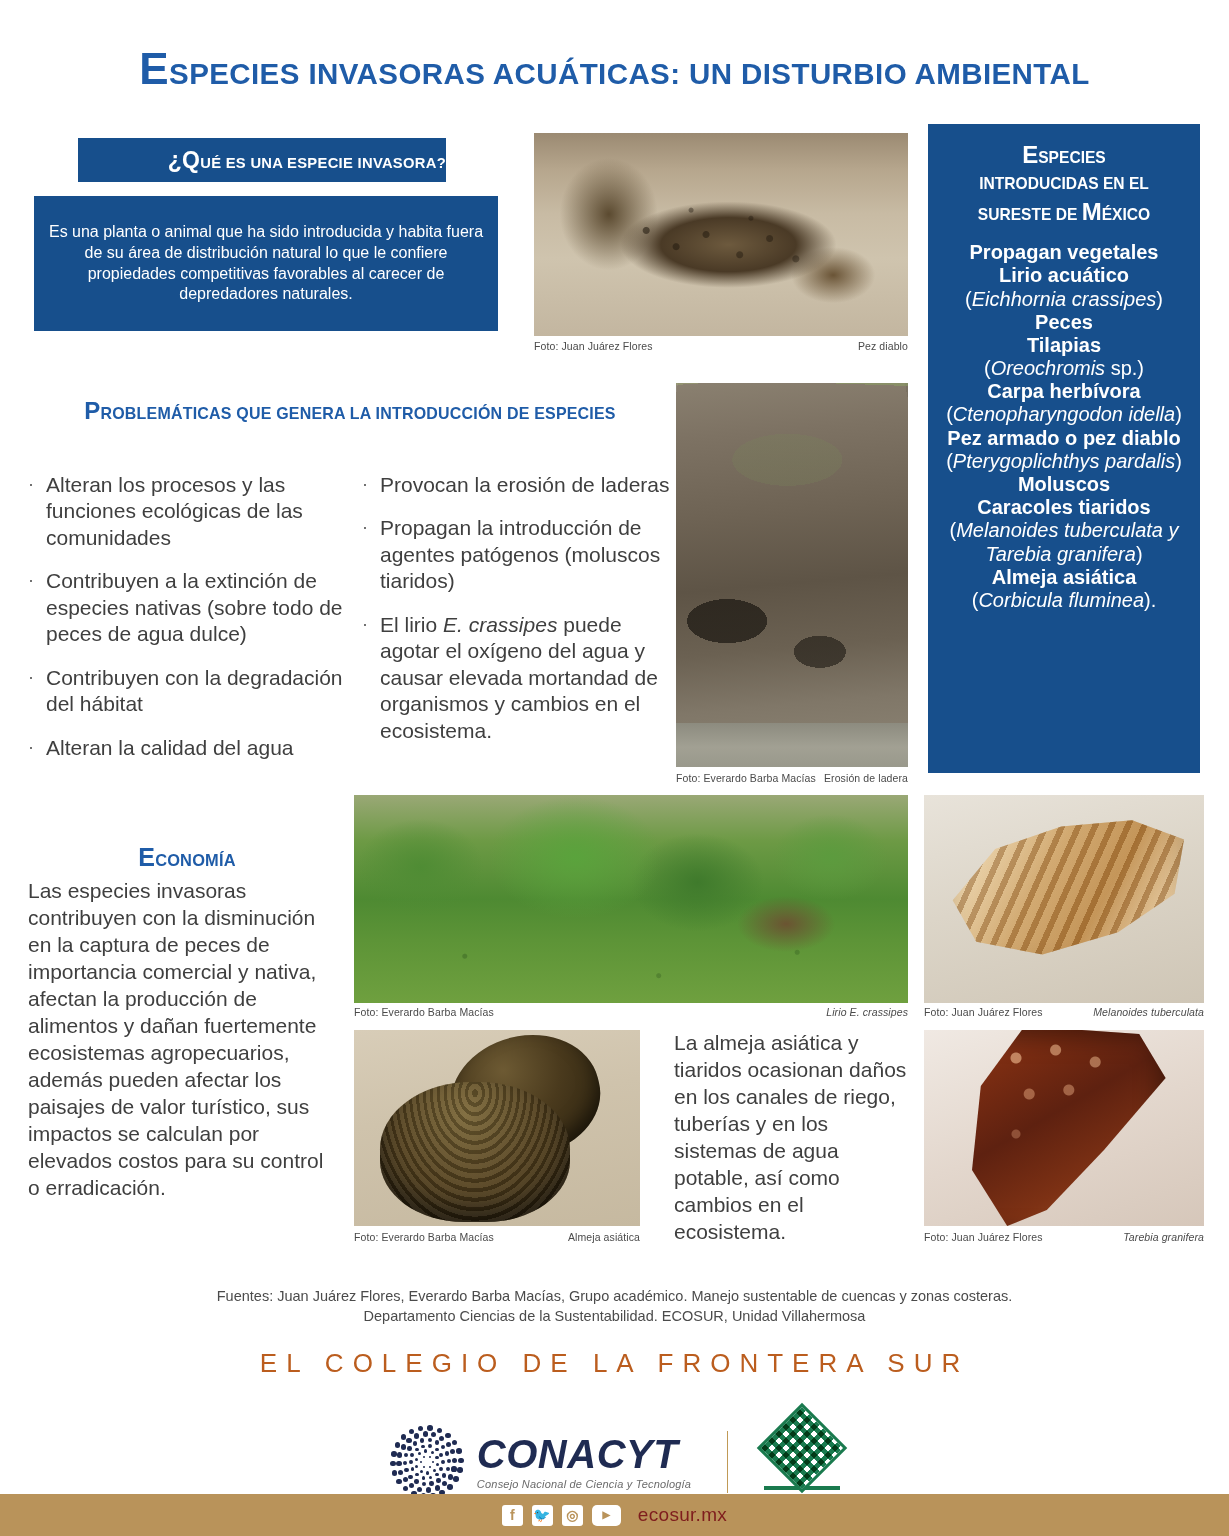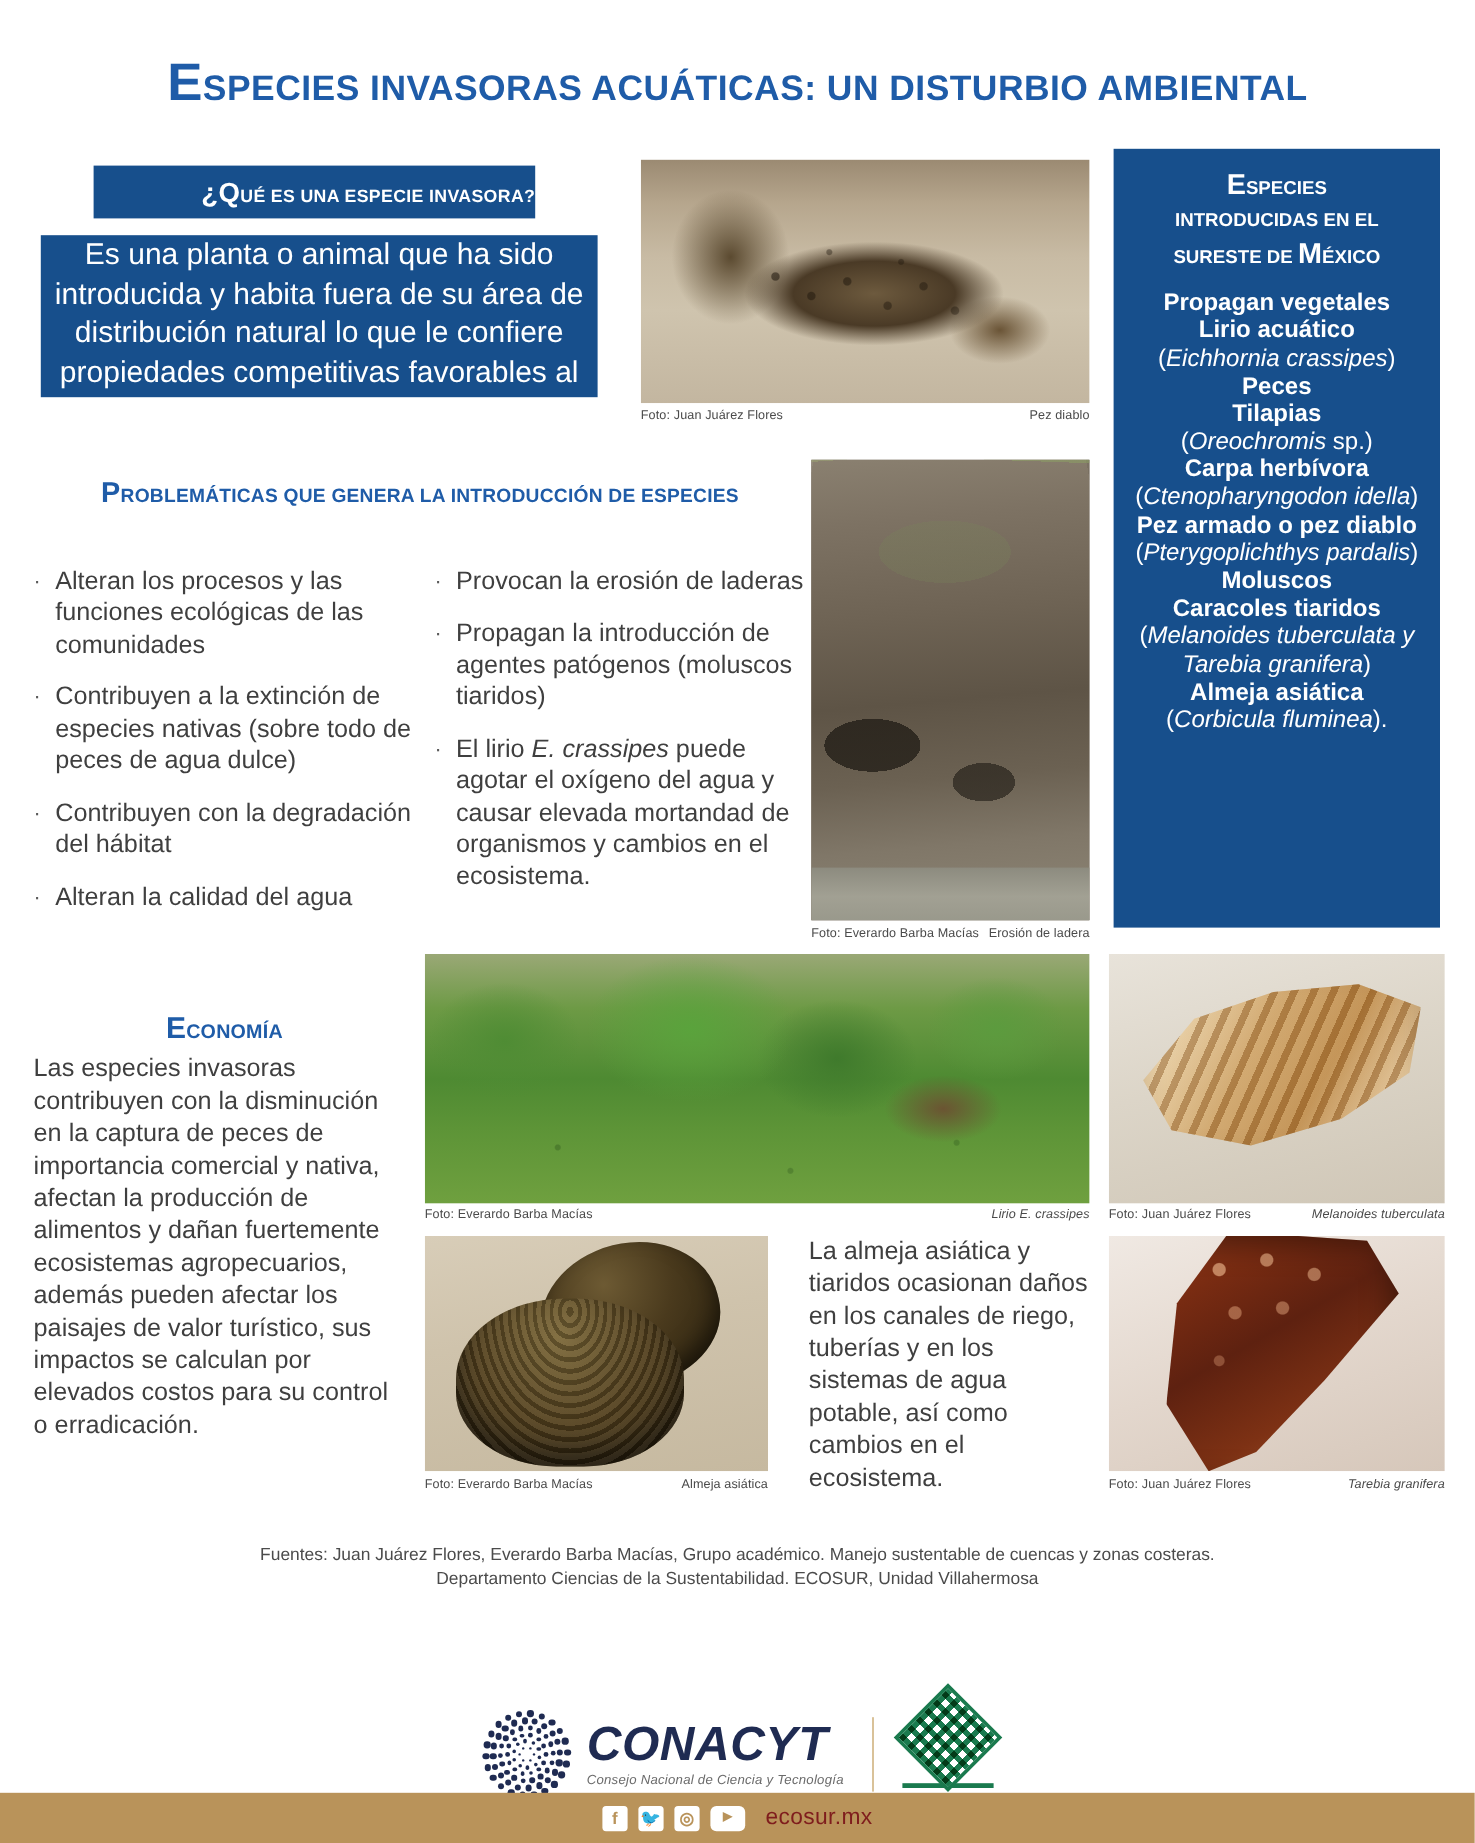--- a/index.html
+++ b/index.html
@@ -33,23 +33,23 @@
   
   #q-banner{
     position:absolute;left:78px;top:138px;width:368px;height:44px;
     display:flex;align-items:center;justify-content:flex-end;
     font-weight:bold;font-size:18px;letter-spacing:.3px;
   }
   #q-banner .cap{font-size:23px;}
 
   #q-answer{
     position:absolute;left:34px;top:196px;width:464px;height:135px;
-    display:flex;align-items:flex-start;justify-content:center;
+    display:flex;align-items:center;justify-content:center;
     text-align:center;
-    font-size:25px;line-height:1.3;
+    font-size:16px;line-height:1.3;
     padding:0 8px;box-sizing:border-box;
   }
 
   
   #species-box{
     position:absolute;left:928px;top:124px;width:272px;height:649px;
     text-align:center;
     padding:14px 8px 10px;
     box-sizing:border-box;
     font-size:20px;line-height:1.16;
@@ -270,21 +270,21 @@
   
   #wordmark{
     position:absolute;left:0;top:1348px;width:1229px;
     text-align:center;color:#bb5d1e;
     font-size:26px;letter-spacing:9px;font-weight:normal;
   }
 
   
   #logos{
     position:absolute;left:0;top:1412px;width:1229px;height:100px;
-    display:flex;align-items:center;justify-content:center;gap:24px;
+    display:flex;align-items:center;justify-content:center;gap:36px;
   }
   .conacyt{display:flex;align-items:center;gap:12px;}
   .conacyt-dots{width:76px;height:76px;position:relative;}
   .conacyt-dots i{
     position:absolute;border-radius:50%;background:#1f2b52;display:block;
   }
   .conacyt-txt{display:flex;flex-direction:column;line-height:1;}
   .conacyt-name{
     font-size:40px;font-weight:bold;font-style:italic;color:#1f2b52;letter-spacing:.5px;
   }
@@ -468,20 +468,21 @@
   <div class="cap-row" id="tarebia-cap">
     <span>Foto: Juan Juárez Flores</span>
     <span class="right">Tarebia granifera</span>
   </div>
 
   <div id="sources">
     <div>Fuentes: Juan Juárez Flores, Everardo Barba Macías, Grupo académico. Manejo sustentable de cuencas y zonas costeras.</div>
     <div>Departamento Ciencias de la Sustentabilidad. ECOSUR, Unidad Villahermosa</div>
   </div>
 
+  <div id="wordmark">EL COLEGIO DE LA FRONTERA SUR</div>
 
   <div id="logos">
     <div class="conacyt">
       <div class="conacyt-dots" id="conacyt-dots">
           <i style="width: 2.6px; height: 2.6px; left: 42.7px; top: 36.7px;"></i>
           <i style="width: 2.6px; height: 2.6px; left: 39.7px; top: 41.8962px;"></i>
           <i style="width: 2.6px; height: 2.6px; left: 33.7px; top: 41.8962px;"></i>
           <i style="width: 2.6px; height: 2.6px; left: 30.7px; top: 36.7px;"></i>
           <i style="width: 2.6px; height: 2.6px; left: 33.7px; top: 31.5038px;"></i>
           <i style="width: 2.6px; height: 2.6px; left: 39.7px; top: 31.5038px;"></i>

